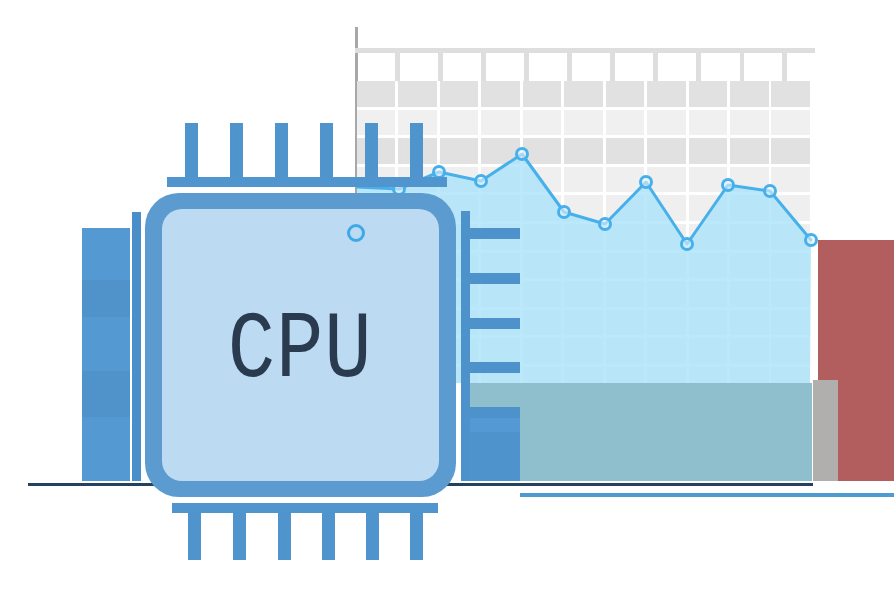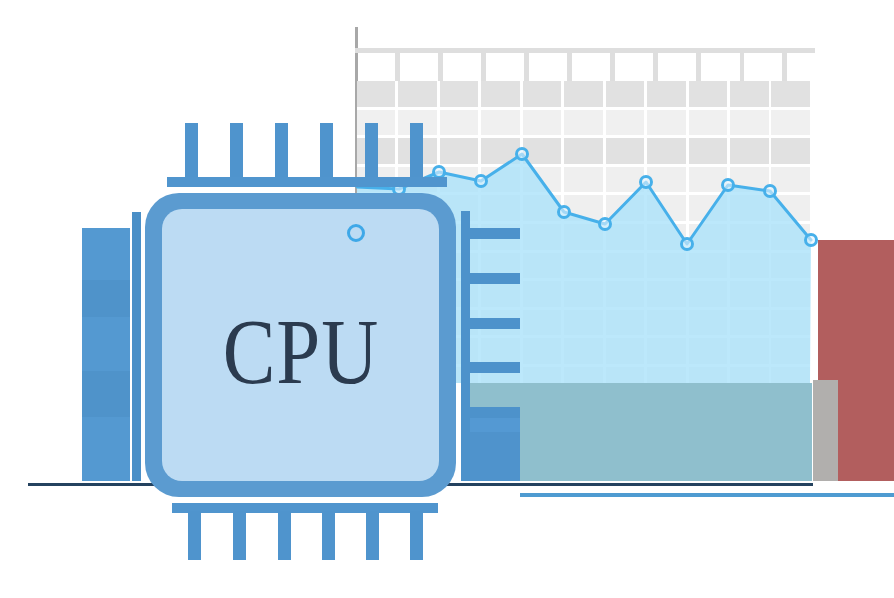--- a/index.html
+++ b/index.html
@@ -1,18 +1,18 @@
 <!DOCTYPE html>
 <html><head>
 <meta charset="utf-8">
 <style>
   html,body{margin:0;padding:0;background:#ffffff;}
   #stage{
     position:relative;width:894px;height:598px;overflow:hidden;
-    background:#ffffff;font-family:Liberation Serif, serif;
+    background:#ffffff;font-family:Liberation Mono, monospace;
   }
   .abs{position:absolute;}
 
   
   #y-axis{left:355px;top:27px;width:3px;height:356px;background:#a8a8a8;}
   #top-gridline{left:355px;top:48px;width:460px;height:5px;background:#dedede;}
   #grid-top-row{
     left:357px;top:53px;width:453px;height:28px;
     background:repeating-linear-gradient(90deg, rgba(0,0,0,0) 0px, rgba(0,0,0,0) 38.5px, #dedede 38.5px, #dedede 43px);
   }

